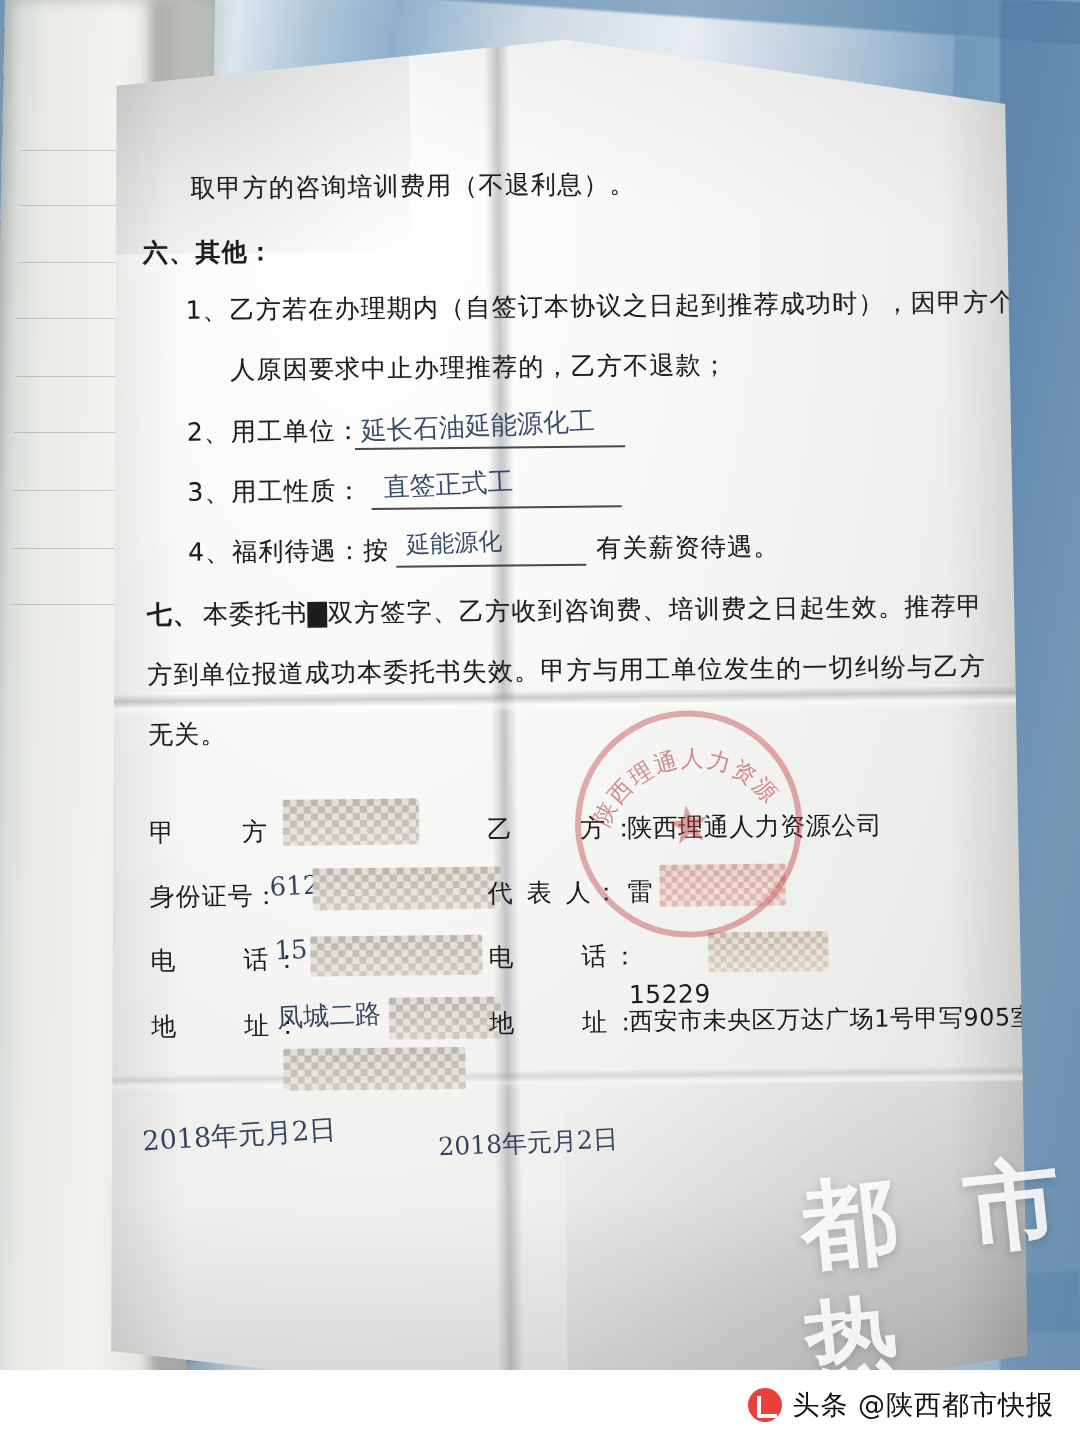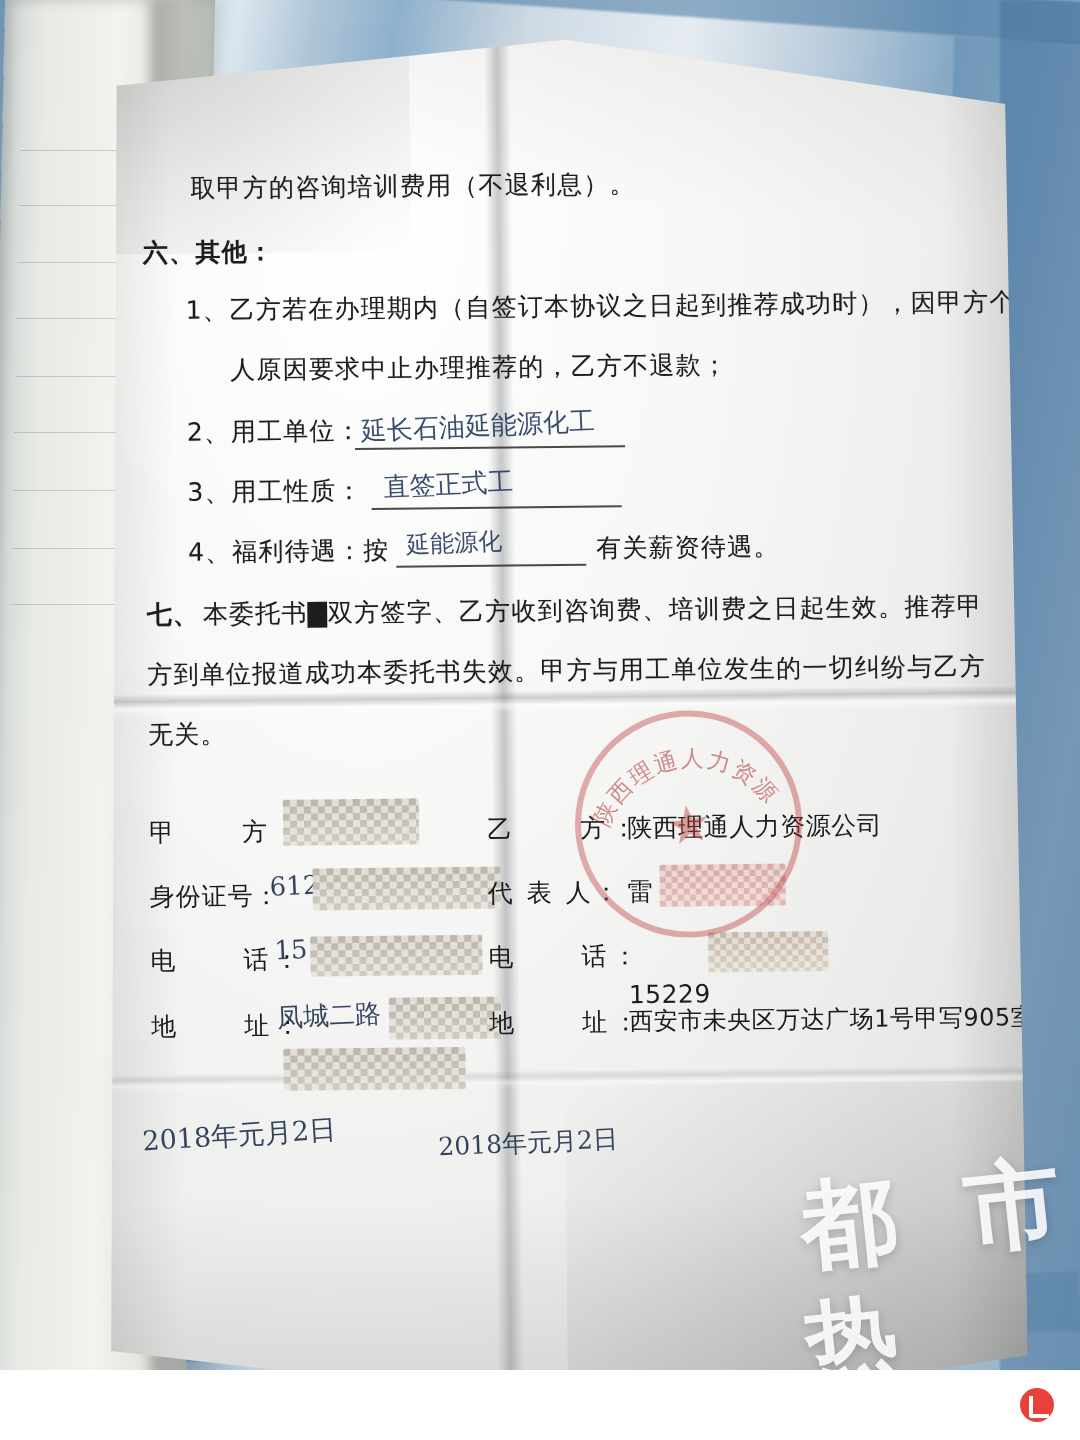--- a/index.html
+++ b/index.html
@@ -385,15 +385,16 @@
         <span class="star">★</span>
       </div>
     </div>
   </div>
 
   <div class="wm-big" style="left:800px; top:1150px; transform:rotate(-6deg);">都 市</div>
   <div class="wm-big line2" style="left:812px; top:1268px; transform:rotate(-6deg);">热 线</div>
 
   <div class="footer-bar">
     <span class="toutiao-logo"></span>
+    <span class="footer-txt">头条 @陕西都市快报</span>
   </div>
 
 </div>
 
 </body></html>

